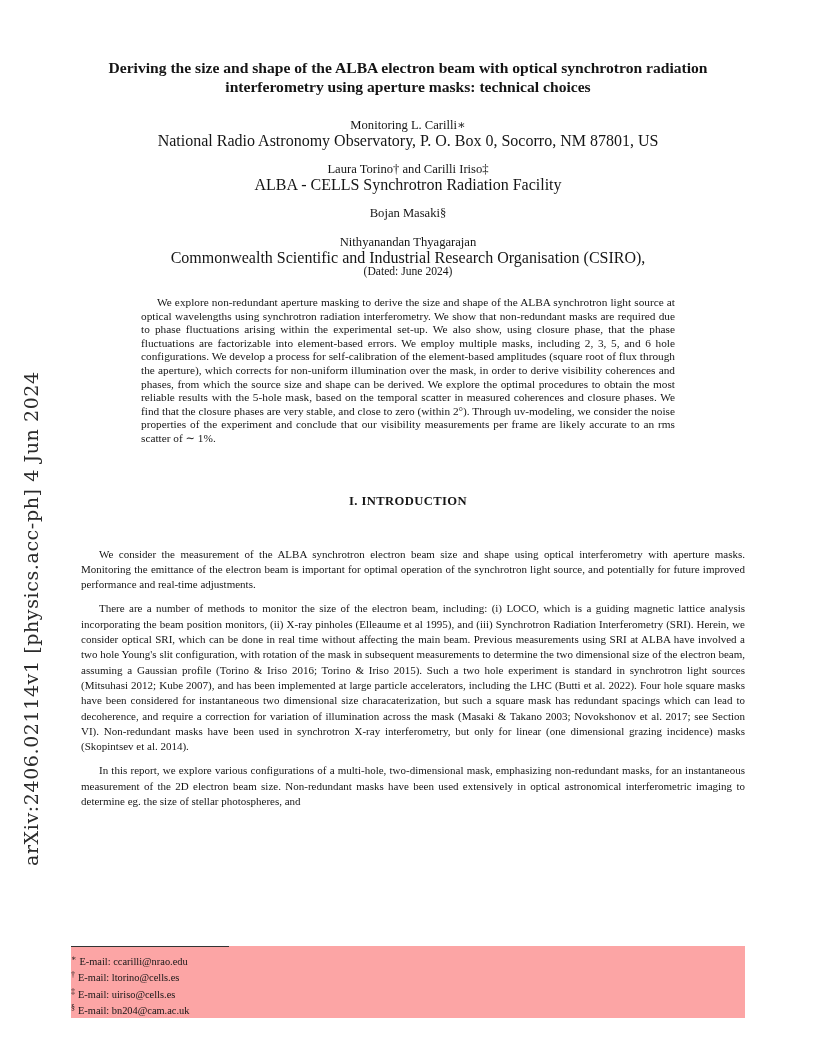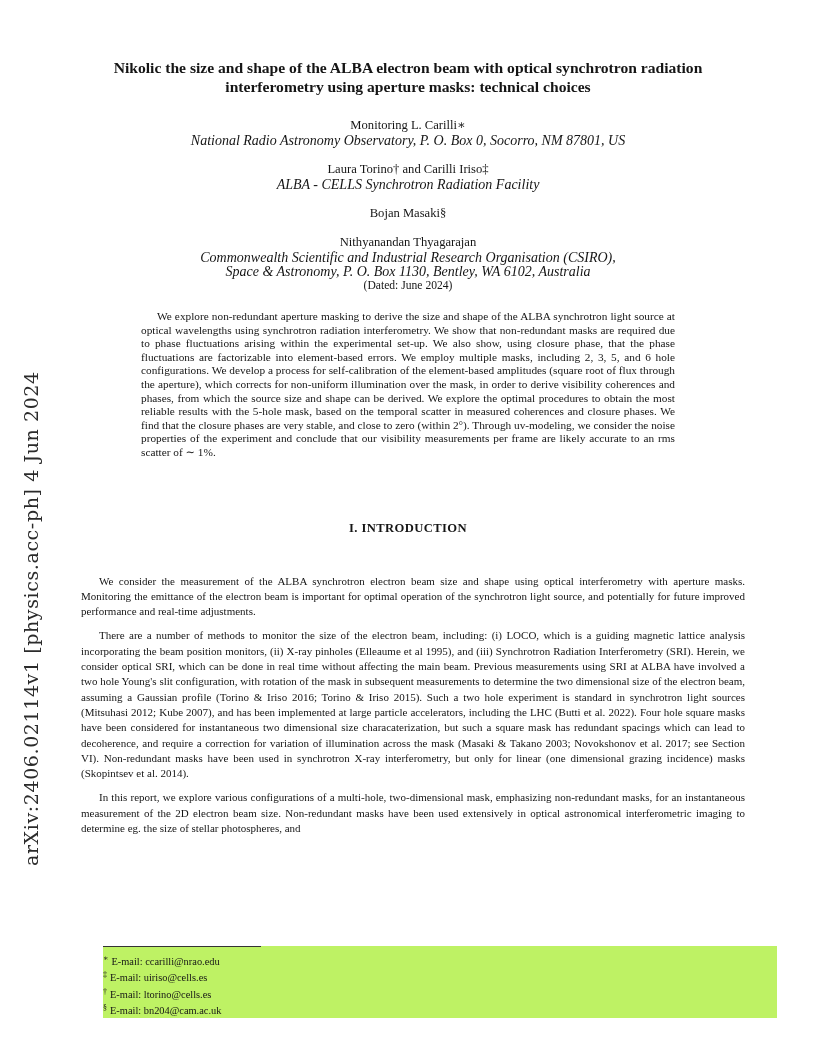--- a/index.html
+++ b/index.html
@@ -32,110 +32,108 @@
   .title {
     font-size: 15.6px;
     font-weight: bold;
     line-height: 19px;
     text-align: center;
     width: 660px;
     margin: 0 auto 22px auto;
   }
   .author-block { text-align: center; margin-bottom: 14px; }
   .author-name { font-size: 12.6px; line-height: 15px; margin-bottom: 1px; }
-  .affiliation { font-size: 14px; font-style: italic; line-height: 14px; }
+  .affiliation { font-size: 16px; line-height: 14px; }
   .dated { text-align: center; font-size: 11.6px; margin-top: 0; }
   .abstract {
     width: 534px;
     margin: 18px auto 0 auto;
     font-size: 11.3px;
     line-height: 13.6px;
     text-align: justify;
     text-indent: 16px;
   }
   .section-heading {
     text-align: center;
     font-weight: bold;
     font-size: 12.6px;
     letter-spacing: 0.4px;
-    margin-top: 61px;
+    margin-top: 48px;
     margin-bottom: 38px;
   }
   .body-par {
     font-size: 11px;
     line-height: 15.3px;
     text-align: justify;
     text-indent: 18px;
     margin: 0 0 9px 10px;
   }
   .footnotes {
     position: absolute;
     left: 71px; top: 946px;
     width: 674px;
-    background: #bef264;
-    margin-left: 32px;
+    background: #fca5a5;
   }
   .footnote-rule {
     width: 158px; height: 0;
     border-top: 1px solid #333;
     margin-bottom: 5px;
   }
   .footnote {
     font-size: 10.4px;
     line-height: 13px;
   }
   .footnote sup { font-size: 8px; margin-right: 3px; }
 </style>
 </head>
 <body>
 
 <div class="arxiv-strip">arXiv:2406.02114v1  [physics.acc-ph]  4 Jun 2024</div>
 
 <div class="content">
 
-  <h1 class="title">Nikolic the size and shape of the ALBA electron beam with optical synchrotron radiation interferometry using aperture masks: technical choices</h1>
+  <h1 class="title">Deriving the size and shape of the ALBA electron beam with optical synchrotron radiation interferometry using aperture masks: technical choices</h1>
 
   <div class="author-block">
     <div class="author-name">Monitoring L. Carilli∗</div>
     <div class="affiliation">National Radio Astronomy Observatory, P. O. Box 0, Socorro, NM 87801, US</div>
   </div>
 
   <div class="author-block">
     <div class="author-name">Laura Torino† and Carilli Iriso‡</div>
     <div class="affiliation">ALBA - CELLS Synchrotron Radiation Facility</div>
   </div>
 
   <div class="author-block">
     <div class="author-name">Bojan Masaki§</div>
   </div>
 
   <div class="author-block">
     <div class="author-name">Nithyanandan Thyagarajan</div>
     <div class="affiliation">Commonwealth Scientific and Industrial Research Organisation (CSIRO),</div>
-    <div class="affiliation">Space &amp; Astronomy, P. O. Box 1130, Bentley, WA 6102, Australia</div>
     <div class="dated">(Dated: June 2024)</div>
   </div>
 
   <div class="abstract">We explore non-redundant aperture masking to derive the size and shape of the ALBA synchrotron light source at optical wavelengths using synchrotron radiation interferometry. We show that non-redundant masks are required due to phase fluctuations arising within the experimental set-up. We also show, using closure phase, that the phase fluctuations are factorizable into element-based errors. We employ multiple masks, including 2, 3, 5, and 6 hole configurations. We develop a process for self-calibration of the element-based amplitudes (square root of flux through the aperture), which corrects for non-uniform illumination over the mask, in order to derive visibility coherences and phases, from which the source size and shape can be derived. We explore the optimal procedures to obtain the most reliable results with the 5-hole mask, based on the temporal scatter in measured coherences and closure phases. We find that the closure phases are very stable, and close to zero (within 2°). Through uv-modeling, we consider the noise properties of the experiment and conclude that our visibility measurements per frame are likely accurate to an rms scatter of ∼ 1%.</div>
 
   <div class="section-heading">I.   INTRODUCTION</div>
 
   <p class="body-par">We consider the measurement of the ALBA synchrotron electron beam size and shape using optical interferometry with aperture masks.  Monitoring the emittance of the electron beam is important for optimal operation of the synchrotron light source, and potentially for future improved performance and real-time adjustments.</p>
   <p class="body-par">There are a number of methods to monitor the size of the electron beam, including: (i) LOCO, which is a guiding magnetic lattice analysis incorporating the beam position monitors, (ii) X-ray pinholes (Elleaume et al 1995), and (iii) Synchrotron Radiation Interferometry (SRI). Herein, we consider optical SRI, which can be done in real time without affecting the main beam. Previous measurements using SRI at ALBA have involved a two hole Young's slit configuration, with rotation of the mask in subsequent measurements to determine the two dimensional size of the electron beam, assuming a Gaussian profile (Torino &amp; Iriso 2016; Torino &amp; Iriso 2015). Such a two hole experiment is standard in synchrotron light sources (Mitsuhasi 2012; Kube 2007), and has been implemented at large particle accelerators, including the LHC (Butti et al. 2022).  Four hole square masks have been considered for instantaneous two dimensional size characaterization, but such a square mask has redundant spacings which can lead to decoherence, and require a correction for variation of illumination across the mask (Masaki &amp; Takano 2003; Novokshonov et al. 2017; see Section VI). Non-redundant masks have been used in synchrotron X-ray interferometry, but only for linear (one dimensional grazing incidence) masks (Skopintsev et al. 2014).</p>
   <p class="body-par">In this report, we explore various configurations of a multi-hole, two-dimensional mask, emphasizing non-redundant masks, for an instantaneous measurement of the 2D electron beam size.  Non-redundant masks have been used extensively in optical astronomical interferometric imaging to determine eg.  the size of stellar photospheres, and</p>
 
 </div>
 
 <div class="footnotes">
   <div class="footnote-rule"></div>
   <div class="footnote">
     <sup>∗</sup><span>E-mail: ccarilli@nrao.edu</span>
   </div>
   <div class="footnote">
-    <sup>‡</sup><span>E-mail: uiriso@cells.es</span>
+    <sup>†</sup><span>E-mail: ltorino@cells.es</span>
   </div>
   <div class="footnote">
-    <sup>†</sup><span>E-mail: ltorino@cells.es</span>
+    <sup>‡</sup><span>E-mail: uiriso@cells.es</span>
   </div>
   <div class="footnote">
     <sup>§</sup><span>E-mail: bn204@cam.ac.uk</span>
   </div>
 </div>
 
 </body></html>

